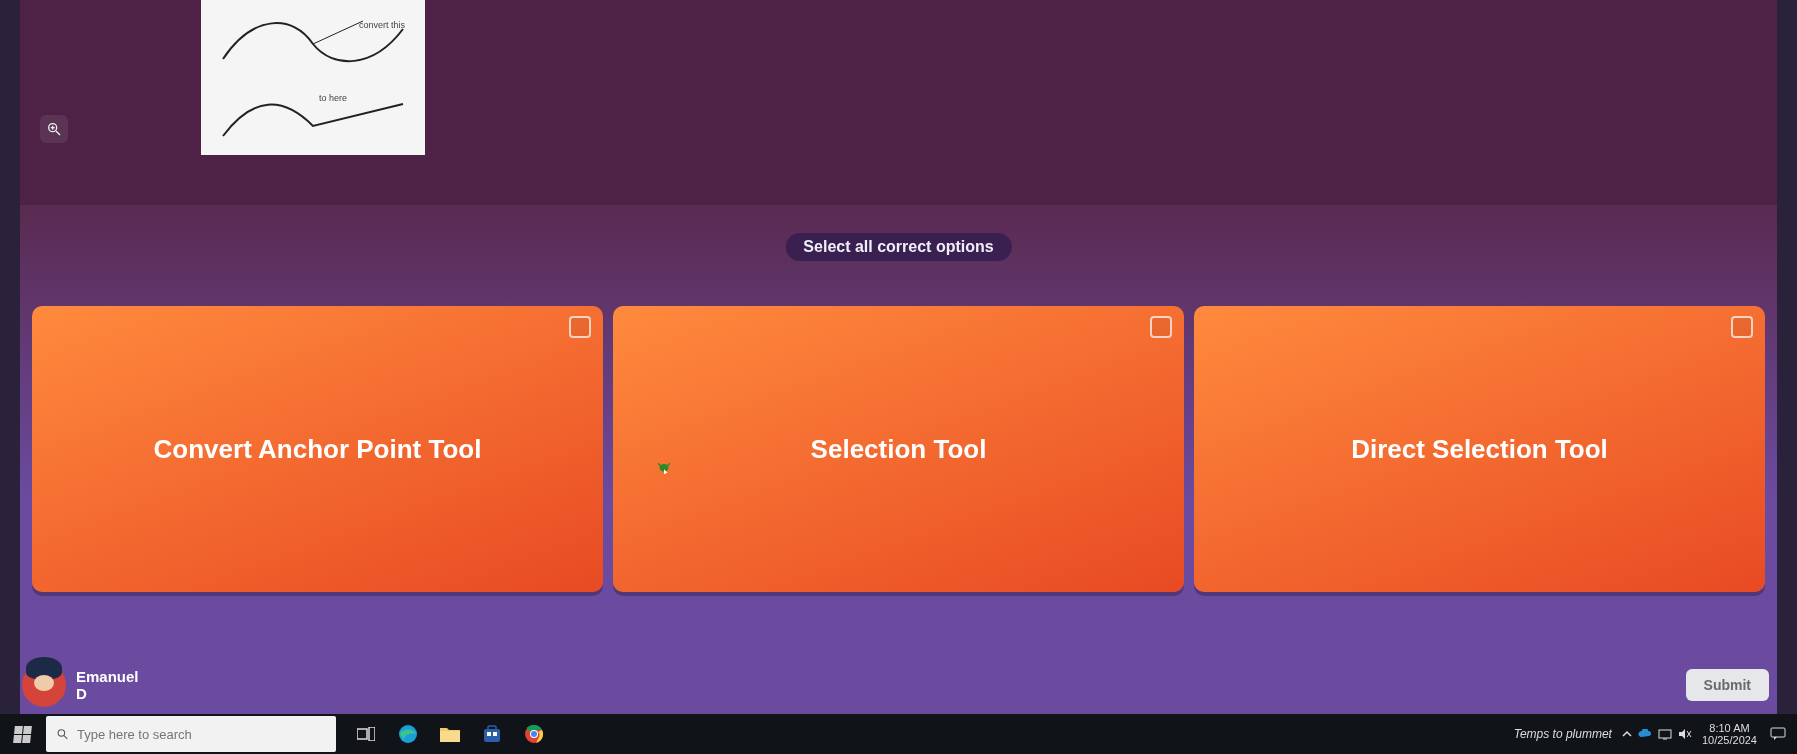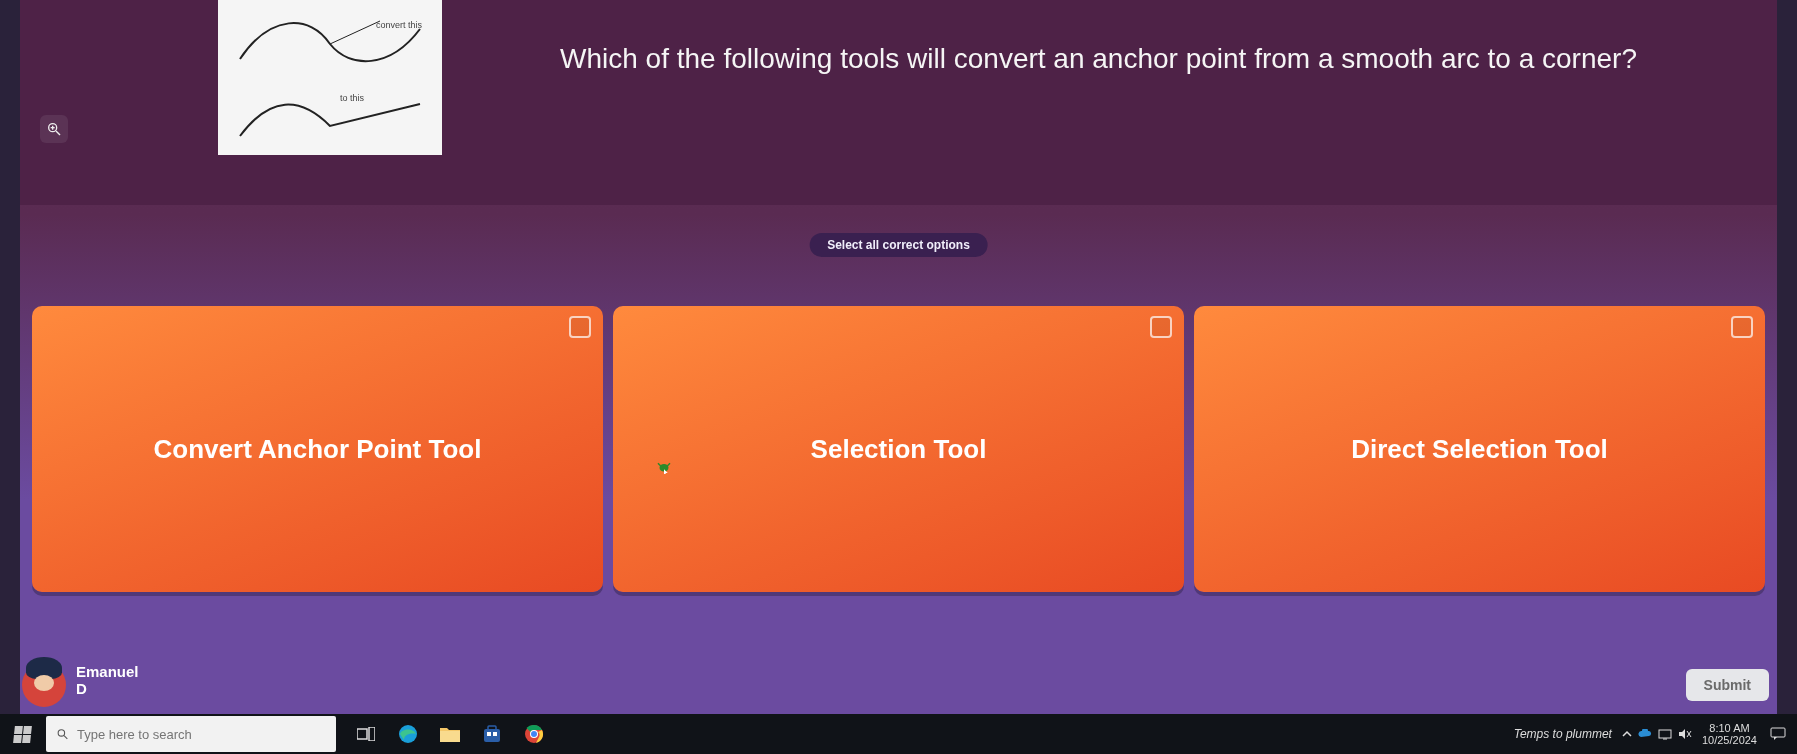--- a/index.html
+++ b/index.html
@@ -12,21 +12,21 @@
     top: 0; left: 20px; right: 20px; bottom: 40px;
     background: linear-gradient(180deg,#5e2e55 0%, #5a2b52 30%, #6b4ba0 70%, #6b4ba0 100%);
   }
   .question-area {
     position: absolute;
     top: 0; left: 0; right: 0; height: 205px;
     background: #4e2247;
   }
   .question-image {
     position: absolute;
-    top: 0; left: 198px;
+    top: 0; left: 181px;
     width: 224px; height: 155px;
     background: #f5f5f5;
     display:flex; flex-direction:column; justify-content:space-around; align-items:center;
   }
   .wave-svg { width: 200px; height: 60px; }
   .annot { font-size: 9px; color:#444; position:absolute; }
   .zoom-btn {
     position: absolute; left: 20px; top: 115px;
     width: 28px; height: 28px;
     background: rgba(255,255,255,0.08);
@@ -40,21 +40,21 @@
     color:#f5f5f5; font-size: 28px; font-weight: 500;
     text-align:center; line-height: 1.35;
   }
 
   .instruction-pill {
     position:absolute;
     top: 233px; left:50%; transform:translateX(-50%);
     background:#3a2050; color:#f0eefa;
     border-radius: 16px;
     padding: 5px 18px;
-    font-size: 12px; font-weight:600;
+    font-size: 16px; font-weight:600;
   }
 
   .options-row {
     position:absolute;
     top: 258px; left: 12px; right: 12px;
     height: 286px;
     display:flex; gap: 10px; margin-top: 48px;
   }
   .option-card {
     flex:1;
@@ -78,21 +78,21 @@
     position:absolute; left:42px; top:154px;
     width:18px; height:14px;
   }
 
   .player-area {
     position:absolute;
     left: 0; right:0; bottom:0; height: 58px;
     display:flex; align-items:center; justify-content:space-between;
     padding: 0 8px 0 2px;
   }
-  .player-left { display:flex; gap:10px; }
+  .player-left { display:flex; align-items:center; gap:10px; }
   .avatar {
     width:44px; height:44px; border-radius:50%;
     background:#d5443b; position:relative; overflow:visible;
   }
   .avatar::before{
     content:""; position:absolute; top:-6px; left:4px; width:36px; height:22px;
     border-radius:50% 50% 30% 30%; background:#1d2a47;
   }
   .avatar::after{
     content:""; position:absolute; top:12px; left:12px; width:20px; height:16px;
@@ -152,33 +152,32 @@
   <div class="question-area">
     <div class="question-image">
       <svg class="wave-svg" viewBox="0 0 200 60">
         <path d="M10 50 C 40 5, 80 5, 100 35 C 120 60, 160 60, 190 20" stroke="#222" stroke-width="2" fill="none"></path>
         <line x1="100" y1="35" x2="150" y2="12" stroke="#222" stroke-width="1"></line>
       </svg>
       <span class="annot" style="top:20px; right:20px;">convert this</span>
       <svg class="wave-svg" viewBox="0 0 200 60">
         <path d="M10 50 C 40 10, 70 10, 100 40 L 190 18" stroke="#222" stroke-width="2" fill="none"></path>
       </svg>
-      <span class="annot" style="bottom:52px; right:78px;">to this</span>
+      <span class="annot" style="bottom:52px; right:78px;">to here</span>
     </div>
 
     <div class="zoom-btn">
       <svg width="16" height="16" viewBox="0 0 24 24">
         <circle cx="10" cy="10" r="6" stroke="#eee" stroke-width="2" fill="none"></circle>
         <line x1="15" y1="15" x2="21" y2="21" stroke="#eee" stroke-width="2"></line>
         <line x1="10" y1="7" x2="10" y2="13" stroke="#eee" stroke-width="2"></line>
         <line x1="7" y1="10" x2="13" y2="10" stroke="#eee" stroke-width="2"></line>
       </svg>
     </div>
 
-    <div class="question-text">Which of the following tools will convert an anchor point from a smooth arc to a corner?</div>
   </div>
 
   <div class="instruction-pill">Select all correct options</div>
 
   <div class="options-row">
     <div class="option-card">
       <div class="option-checkbox"></div>
       <span>Convert Anchor Point Tool</span>
     </div>
     <div class="option-card">

